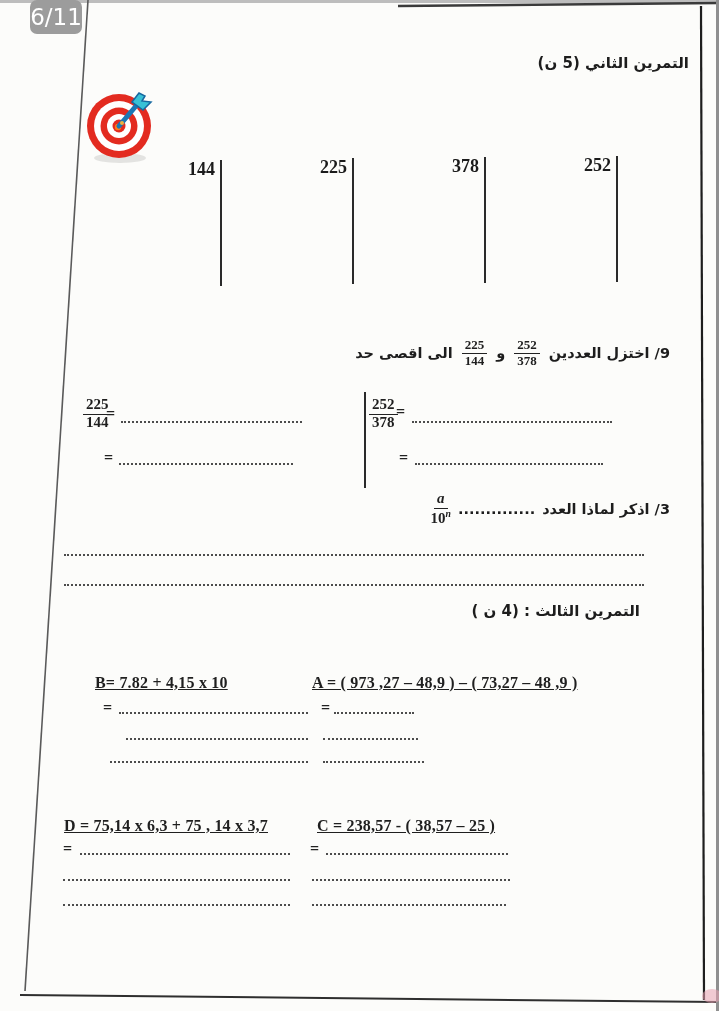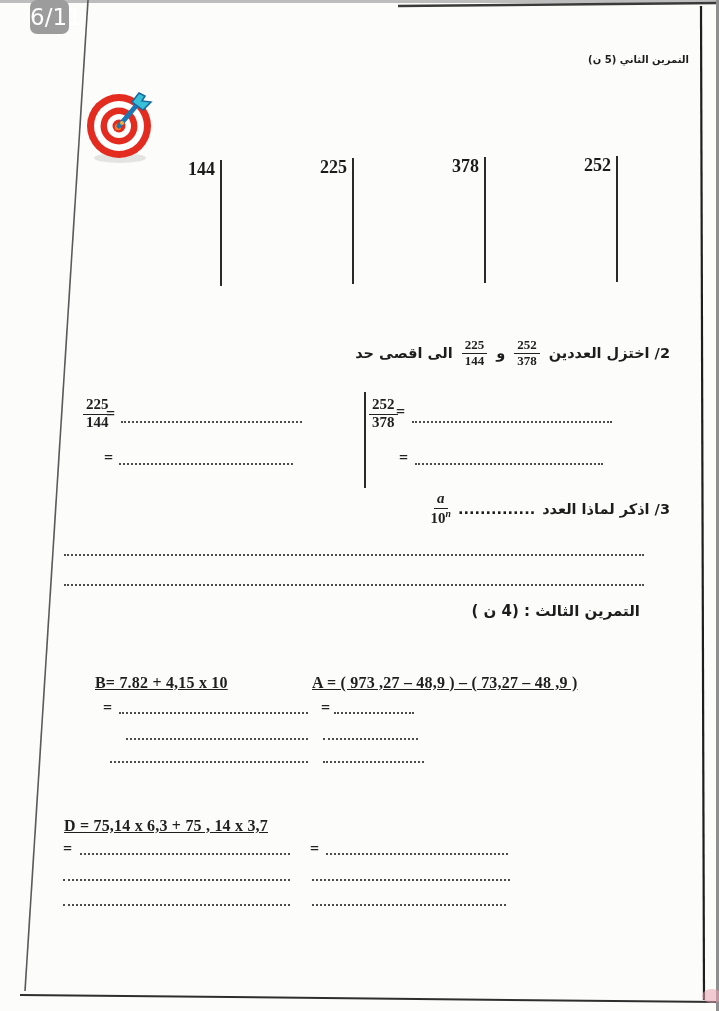--- a/index.html
+++ b/index.html
@@ -20,21 +20,21 @@
     white-space:nowrap;
   }
   .math{
     font-family:"Liberation Serif", serif;
     font-weight:600;
     color:#1f1f1f;
     white-space:nowrap;
     text-decoration:underline;
   }
   .badge{
-    left:30px;top:0;width:39px;height:34px;
+    left:30px;top:0;width:52px;height:34px;
     background:#9c9c9c;border-radius:7px;
     color:#ffffff;font-size:23px;line-height:34px;text-align:center;
     font-family:"DejaVu Sans", sans-serif;
   }
   .factor{display:flex;align-items:flex-start;gap:5px;}
   .factor .fnum{font-family:"Liberation Serif", serif;font-weight:700;font-size:18px;color:#1b1b1b;line-height:1;}
   .vbar{display:inline-block;width:1.6px;height:126px;background:#2a2a2a;}
   .frac{display:inline-flex;flex-direction:column;align-items:center;
         font-family:"Liberation Serif", serif;font-weight:700;color:#1f1f1f;
         direction:ltr;line-height:1.05;}
@@ -71,41 +71,41 @@
     <circle cx="37" cy="42" r="25" fill="#ffffff"></circle>
     <circle cx="37" cy="42" r="18.5" fill="#e32b20"></circle>
     <circle cx="37" cy="42" r="12" fill="#ffffff"></circle>
     <circle cx="37" cy="42" r="6.5" fill="#e32b20"></circle>
     <circle cx="36" cy="43" r="3.2" fill="#ff7a1a"></circle>
     <line x1="37" y1="42" x2="54" y2="22" stroke="#1c77b5" stroke-width="5" stroke-linecap="round"></line>
     <path d="M50,18 l7,-9 l6,3 l-3,5 l9,1 l-8,8 z" fill="#38c1d6" stroke="#1668a0" stroke-width="1.5"></path>
     <circle cx="40" cy="39" r="2" fill="#f2b03c"></circle>
   </svg>
 
-  <div class="abs ar" style="right:30px;top:54px;font-size:10px;">التمرين الثاني (5 ن)</div>
+  <div class="abs ar" style="right:30px;top:54px;font-size:15px;">التمرين الثاني (5 ن)</div>
 
   <div class="abs factor" style="left:188px;top:160px;">
     <span class="fnum">144</span>
     <span class="vbar"></span>
   </div>
   <div class="abs factor" style="left:320px;top:158px;">
     <span class="fnum">225</span>
     <span class="vbar"></span>
   </div>
   <div class="abs factor" style="left:452px;top:157px;">
     <span class="fnum">378</span>
     <span class="vbar"></span>
   </div>
   <div class="abs factor" style="left:584px;top:156px;">
     <span class="fnum">252</span>
     <span class="vbar"></span>
   </div>
 
   <div class="abs qline ar" style="right:49px;top:338px;font-size:14.5px;">
-    <span>2/ اختزل العددين</span>
+    <span>9/ اختزل العددين</span>
     <span class="frac small">
       <span class="fr-num">252</span>
       <span class="fr-den">378</span>
     </span>
     <span>و</span>
     <span class="frac small">
       <span class="fr-num">225</span>
       <span class="fr-den">144</span>
     </span>
     <span>الى اقصى حد</span>
@@ -156,18 +156,19 @@
   <div class="abs dots" style="left:334px;top:710px;width:80px;"></div>
   <div class="abs dots" style="left:323px;top:736px;width:95px;"></div>
   <div class="abs dots" style="left:323px;top:759px;width:101px;"></div>
 
   <div class="abs math expr" style="left:64px;top:817px;">D = 75,14 x 6,3  +  75 , 14 x 3,7</div>
   <span class="abs eq" style="left:63px;top:840px;">=</span>
   <div class="abs dots" style="left:80px;top:851px;width:210px;"></div>
   <div class="abs dots" style="left:63px;top:877px;width:227px;"></div>
   <div class="abs dots" style="left:63px;top:902px;width:227px;"></div>
 
+  <div class="abs math expr" style="left:317px;top:817px;">C = 238,57 - ( 38,57 – 25 )</div>
   <span class="abs eq" style="left:310px;top:840px;">=</span>
   <div class="abs dots" style="left:326px;top:851px;width:182px;"></div>
   <div class="abs dots" style="left:312px;top:877px;width:198px;"></div>
   <div class="abs dots" style="left:312px;top:902px;width:194px;"></div>
 
 </div>
 
 </body></html>

